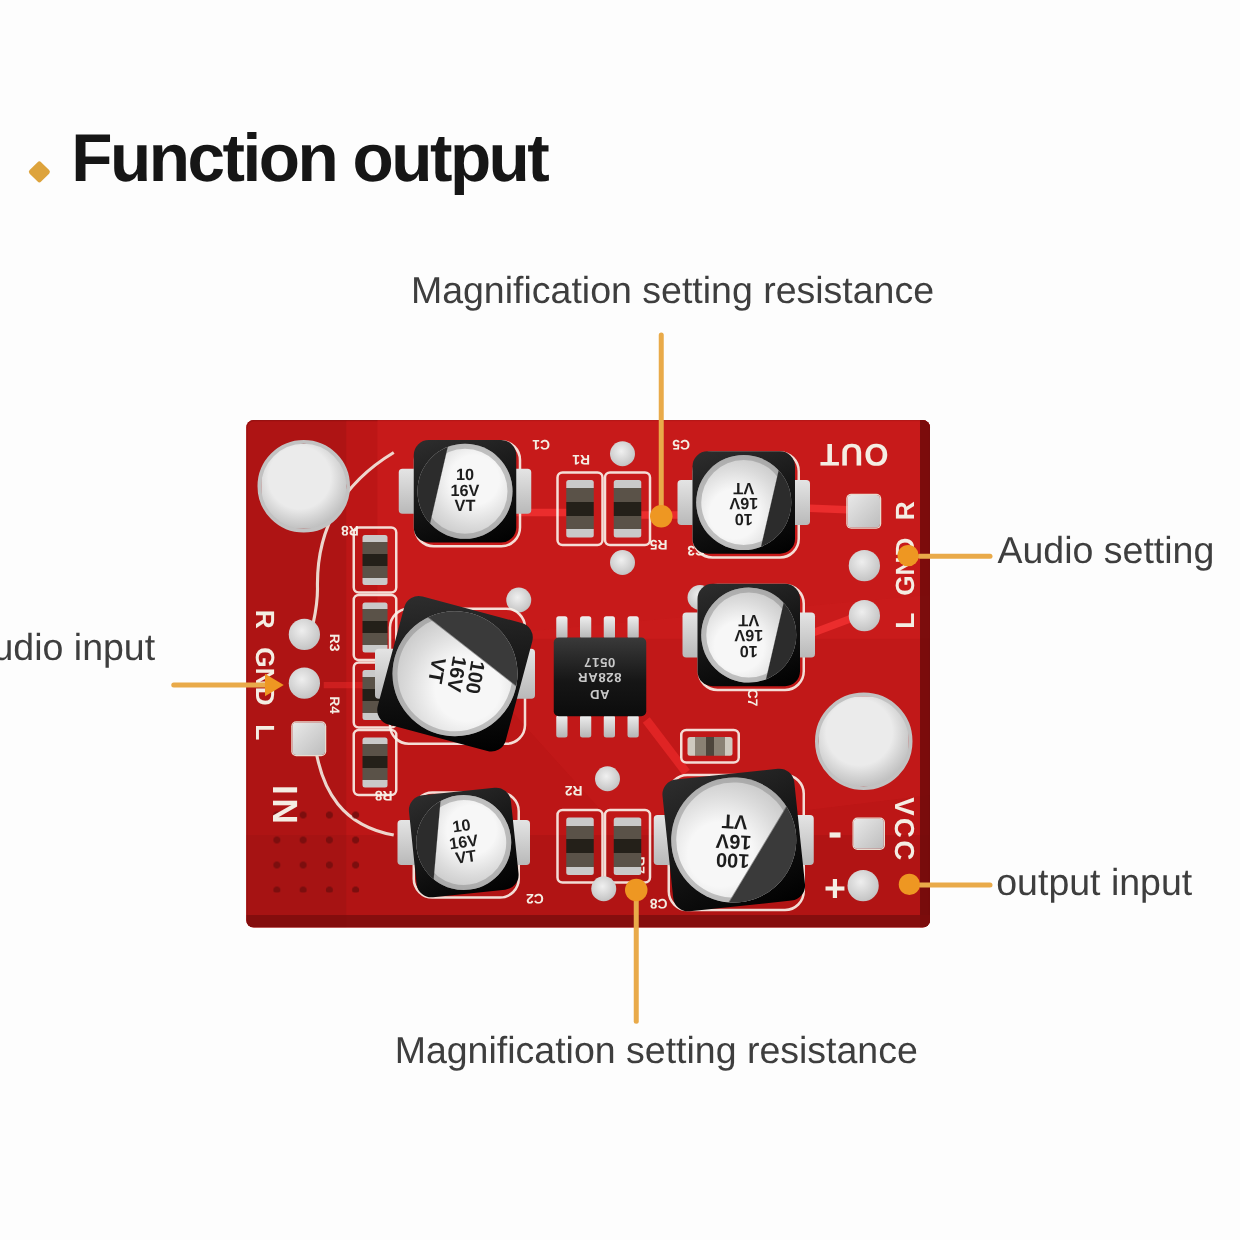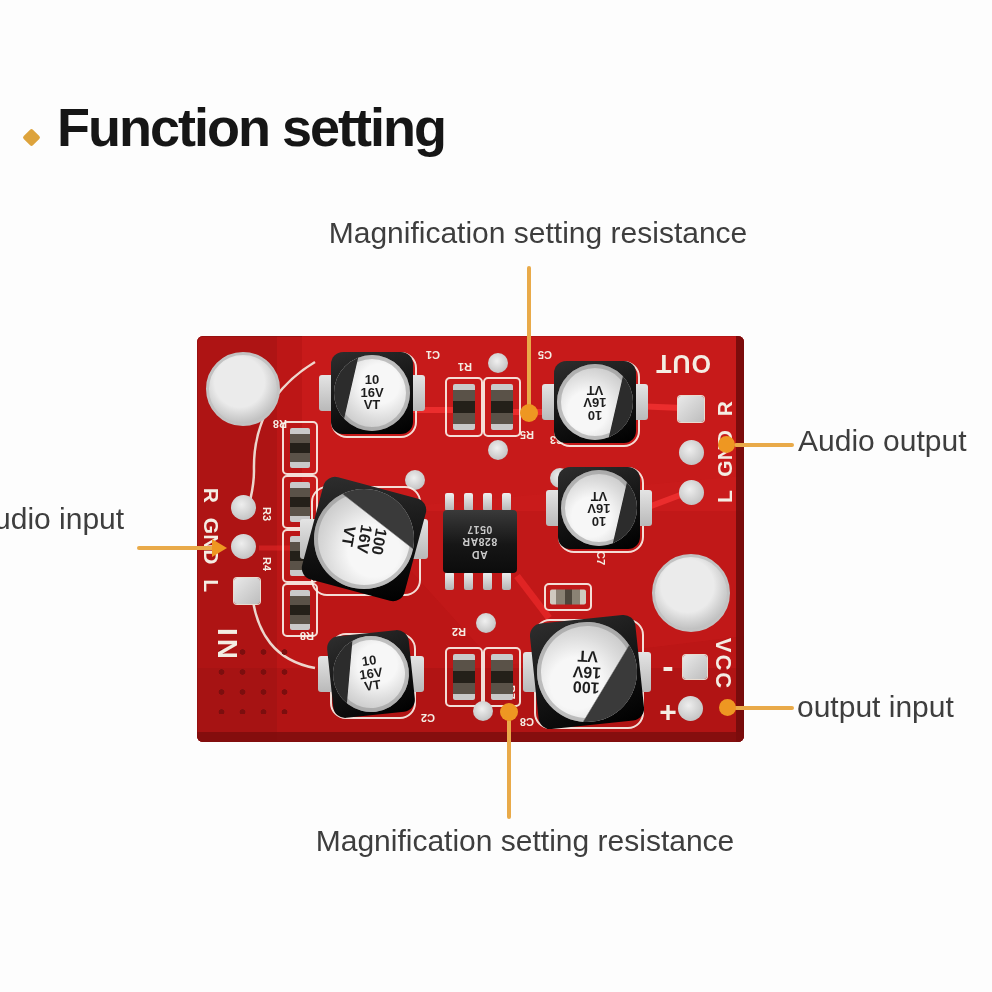--- a/index.html
+++ b/index.html
@@ -82,21 +82,21 @@
   .ic-text span{display:block;}
   .pin{position:absolute;width:9px;height:18px;border-radius:2px;
        background:linear-gradient(180deg,#efefef,#b5b5b5);}
 </style>
 </head>
 <body>
 
 <div class="canvas">
 
   <span class="diamond"></span>
-  <div class="title">Function setting</div>
+  <div class="title">Function output</div>
 
   <div class="board">
 
     <svg width="547" height="406">
       <rect x="105" y="0" width="442" height="175" fill="#d42020" opacity="0.45"></rect>
       <polygon points="160,175 547,140 547,300 300,330" fill="#d02020" opacity="0.28"></polygon>
       <rect x="0" y="0" width="80" height="406" fill="#8e0f0f" opacity="0.30"></rect>
       <rect x="0" y="332" width="547" height="74" fill="#8e0f0f" opacity="0.25"></rect>
       <rect x="539" y="0" width="8" height="406" fill="#6f0b0b" opacity="0.85"></rect>
       <rect x="0" y="396" width="547" height="10" fill="#7c0d0d" opacity="0.8"></rect>
@@ -297,16 +297,16 @@
 
   <div class="oline" style="left:734px;top:443px;width:60px;height:4px;"></div>
   <div class="odot" style="left:718px;top:436px;width:17px;height:17px;"></div>
 
   <div class="oline" style="left:734px;top:706px;width:60px;height:4px;"></div>
   <div class="odot" style="left:719px;top:699px;width:17px;height:17px;"></div>
 
   <div class="callout center" style="left:238px;top:216px;">Magnification setting resistance</div>
   <div class="callout center" style="left:225px;top:824px;">Magnification setting resistance</div>
   <div class="callout" style="left:-26px;top:502px;">Audio input</div>
-  <div class="callout" style="left:798px;top:424px;">Audio output</div>
+  <div class="callout" style="left:798px;top:424px;">Audio setting</div>
   <div class="callout" style="left:797px;top:690px;">output input</div>
 
 </div>
 
 </body></html>

